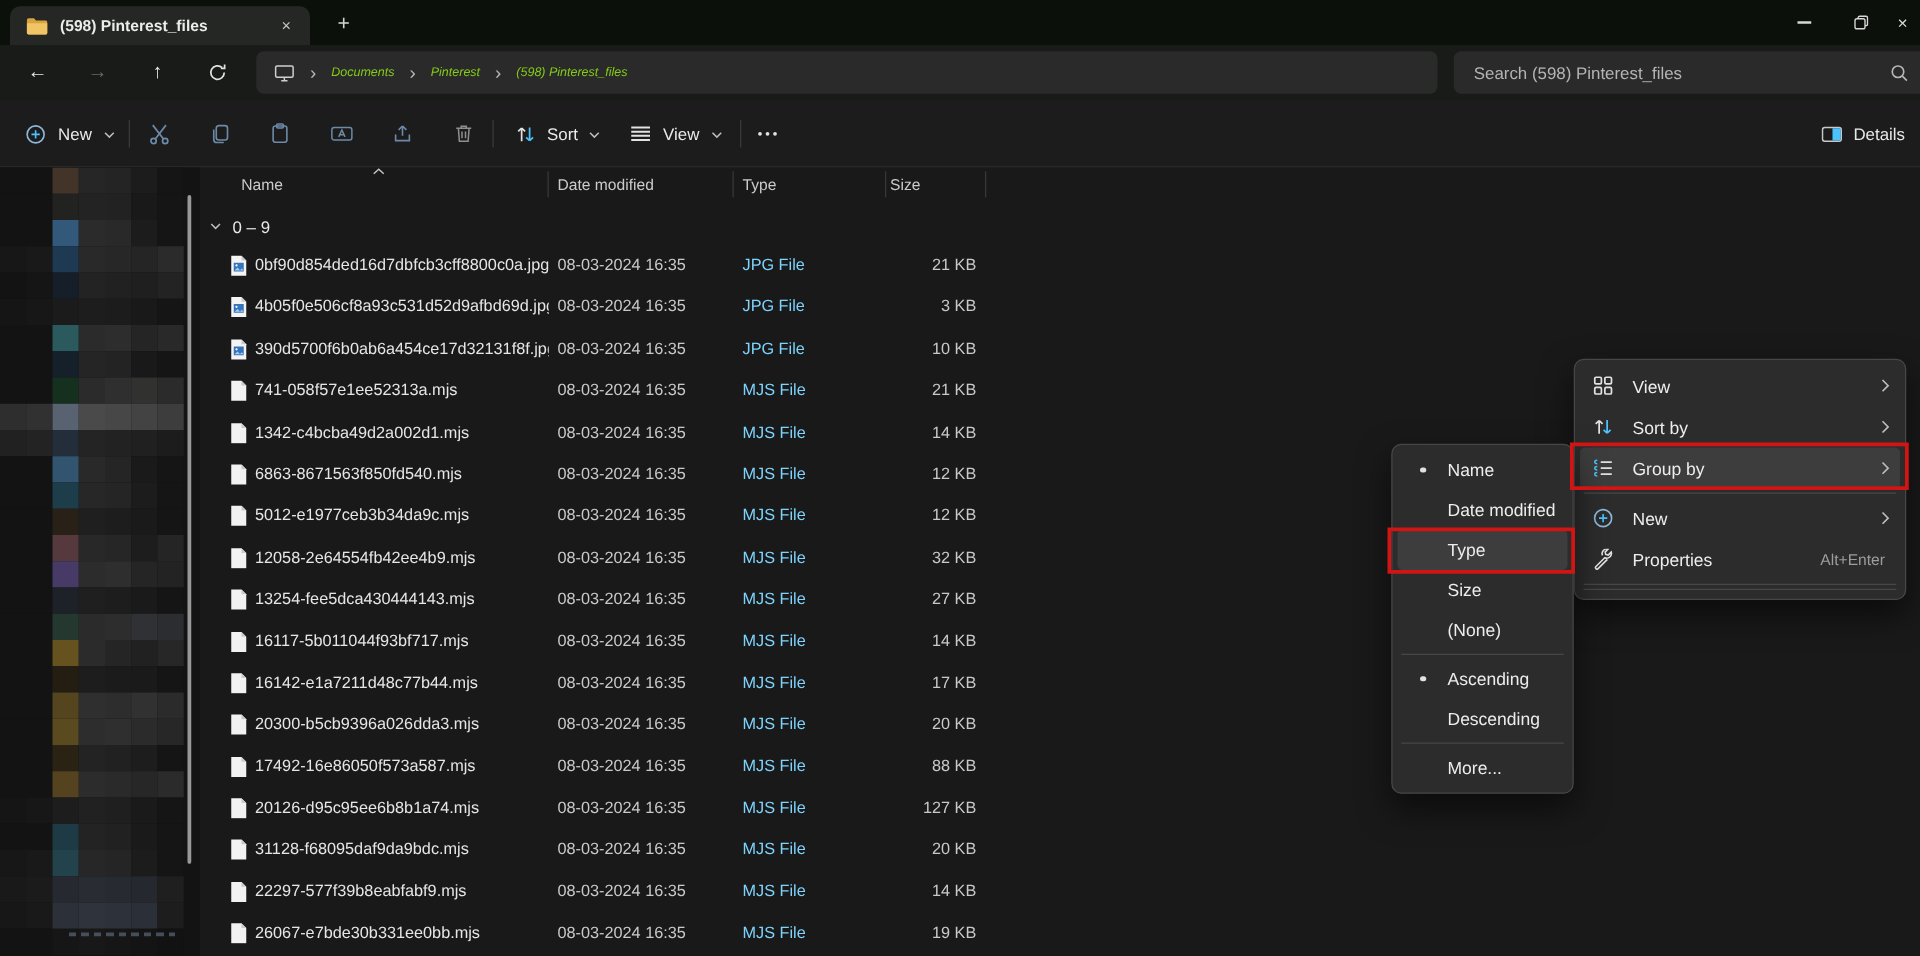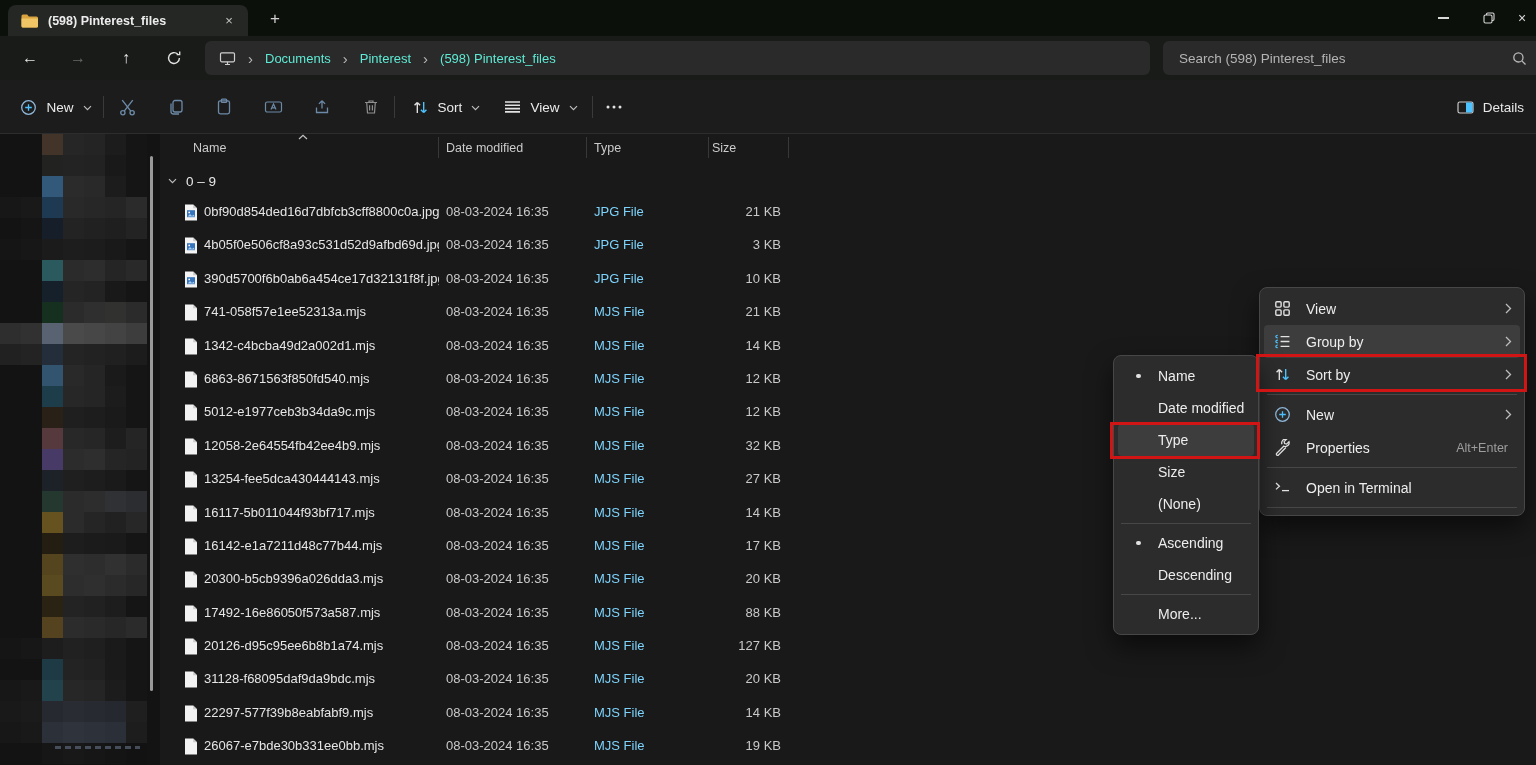--- a/index.html
+++ b/index.html
@@ -27,21 +27,21 @@
   .winbtn.min span { display:block; width:11px; height:1.5px; background:#d8d8d8; }
   .winbtn.close { width:24px; justify-content:flex-start; padding-left:6px; font-size:14px; }
   
   .navbar { position:absolute; left:0; top:36px; width:100%; height:44px; background:#181b18; }
   .navbtn { position:absolute; top:6px; width:32px; height:32px; border-radius:6px; display:flex;
     align-items:center; justify-content:center; font-size:16px; color:#e6e6e6; }
   .navbtn.disabled { color:#686868; }
   .crumbfield { position:absolute; left:205px; top:5px; width:945px; height:34px; background:#2a2a2a;
     border-radius:6px; display:flex; align-items:center; padding-left:14px; }
   .crumbfield .chev { color:#b9b9b9; font-size:15px; margin:0 12px; line-height:1; }
-  .crumb { font-size:13px; color:#5eead4; white-space:nowrap; }
+  .crumb { font-size:10px; color:#84cc16; white-space:nowrap;font-style:italic; }
   .searchfield { position:absolute; left:1163px; top:5px; width:378px; height:34px; background:#2a2a2a;
     border-radius:6px; display:flex; align-items:center; padding:0 14px 0 16px; }
   .searchfield .ph { flex:1; font-size:13.5px; color:#b4b4b4; white-space:nowrap; overflow:hidden; }
   
   .toolbar { position:absolute; left:0; top:80px; width:100%; height:54px; background:#1c1c1c;
     border-bottom:1px solid #2d2d2d; }
   .tbtn { position:absolute; top:9px; height:36px; border-radius:5px; display:flex; align-items:center;
     justify-content:center; gap:9px; font-size:13.5px; color:#eaeaea; }
   .tsep { position:absolute; top:16px; width:1px; height:22px; background:#3a3a3a; }
   .iconbtn { width:36px; }
@@ -808,42 +808,42 @@
             <rect x="9.3" y="9.3" width="5" height="5" rx="1"></rect>
           </svg>
         </span>
         <span class="mlabel">View</span>
         <span class="marrow">
           <svg width="7" height="11" viewBox="0 0 7 11" fill="none" stroke="#bdbdbd" stroke-width="1.3">
             <path d="M1 1l4.5 4.5L1 10"></path>
           </svg>
         </span>
       </div>
+      <div class="mitem">
+        <span class="micon">
+          <svg width="17" height="17" viewBox="0 0 16 16" fill="none">
+            <path d="M5 13.2V3.2M5 3.2L2.4 5.8M5 3.2l2.6 2.6" stroke="#e2e2e2" stroke-width="1.3"></path>
+            <path d="M11 2.8v10M11 12.8l-2.6-2.6M11 12.8l2.6-2.6" stroke="#4cc2ff" stroke-width="1.3"></path>
+          </svg>
+        </span>
+        <span class="mlabel">Sort by</span>
+        <span class="marrow">
+          <svg width="7" height="11" viewBox="0 0 7 11" fill="none" stroke="#bdbdbd" stroke-width="1.3">
+            <path d="M1 1l4.5 4.5L1 10"></path>
+          </svg>
+        </span>
+      </div>
       <div class="mitem hovered">
         <span class="micon">
           <svg width="17" height="17" viewBox="0 0 16 16" fill="none">
             <path d="M6.2 3.4h8.3M6.2 8h8.3M6.2 12.6h8.3" stroke="#e2e2e2" stroke-width="1.3"></path>
             <path d="M3.6 2.1c-1.2 0-1.9.5-1.9 1.3s.7 1.3 1.9 1.3M3.6 6.7c-1.2 0-1.9.5-1.9 1.3s.7 1.3 1.9 1.3M3.6 11.3c-1.2 0-1.9.5-1.9 1.3s.7 1.3 1.9 1.3" stroke="#4cc2ff" stroke-width="1.1"></path>
           </svg>
         </span>
         <span class="mlabel">Group by</span>
-        <span class="marrow">
-          <svg width="7" height="11" viewBox="0 0 7 11" fill="none" stroke="#bdbdbd" stroke-width="1.3">
-            <path d="M1 1l4.5 4.5L1 10"></path>
-          </svg>
-        </span>
-      </div>
-      <div class="mitem">
-        <span class="micon">
-          <svg width="17" height="17" viewBox="0 0 16 16" fill="none">
-            <path d="M5 13.2V3.2M5 3.2L2.4 5.8M5 3.2l2.6 2.6" stroke="#e2e2e2" stroke-width="1.3"></path>
-            <path d="M11 2.8v10M11 12.8l-2.6-2.6M11 12.8l2.6-2.6" stroke="#4cc2ff" stroke-width="1.3"></path>
-          </svg>
-        </span>
-        <span class="mlabel">Sort by</span>
         <span class="marrow">
           <svg width="7" height="11" viewBox="0 0 7 11" fill="none" stroke="#bdbdbd" stroke-width="1.3">
             <path d="M1 1l4.5 4.5L1 10"></path>
           </svg>
         </span>
       </div>
       <div class="msep"></div>
       <div class="mitem">
         <span class="micon">
           <svg width="17" height="17" viewBox="0 0 17 17" fill="none">
@@ -862,29 +862,20 @@
         <span class="micon">
           <svg width="17" height="17" viewBox="0 0 16 16" fill="none" stroke="#e2e2e2" stroke-width="1.2">
             <path d="M9.6 6.4L2.6 13.4a1.1 1.1 0 0 0 1.6 1.6l7-7"></path>
             <path d="M9.2 6.8a3.6 3.6 0 0 0 4.9-4.3l-2.3 2.3-1.8-.5-.5-1.8 2.3-2.3A3.6 3.6 0 0 0 7.5 5"></path>
           </svg>
         </span>
         <span class="mlabel">Properties</span>
         <span class="mshort">Alt+Enter</span>
       </div>
       <div class="msep"></div>
-      <div class="mitem">
-        <span class="micon">
-          <svg width="17" height="16" viewBox="0 0 17 16" fill="none" stroke="#e2e2e2" stroke-width="1.3">
-            <path d="M2 4l3.4 3.2L2 10.4"></path>
-            <path d="M8 11.6h7"></path>
-          </svg>
-        </span>
-        <span class="mlabel">Open in Terminal</span>
-      </div>
       <div class="msep"></div>
     </div>
 
   <div class="menu submenu" id="submenu">
       <div class="sitem">
         <span class="bslot">
           <span class="bullet"></span>
         </span>
         <span class="slabel">Name</span>
       </div>

